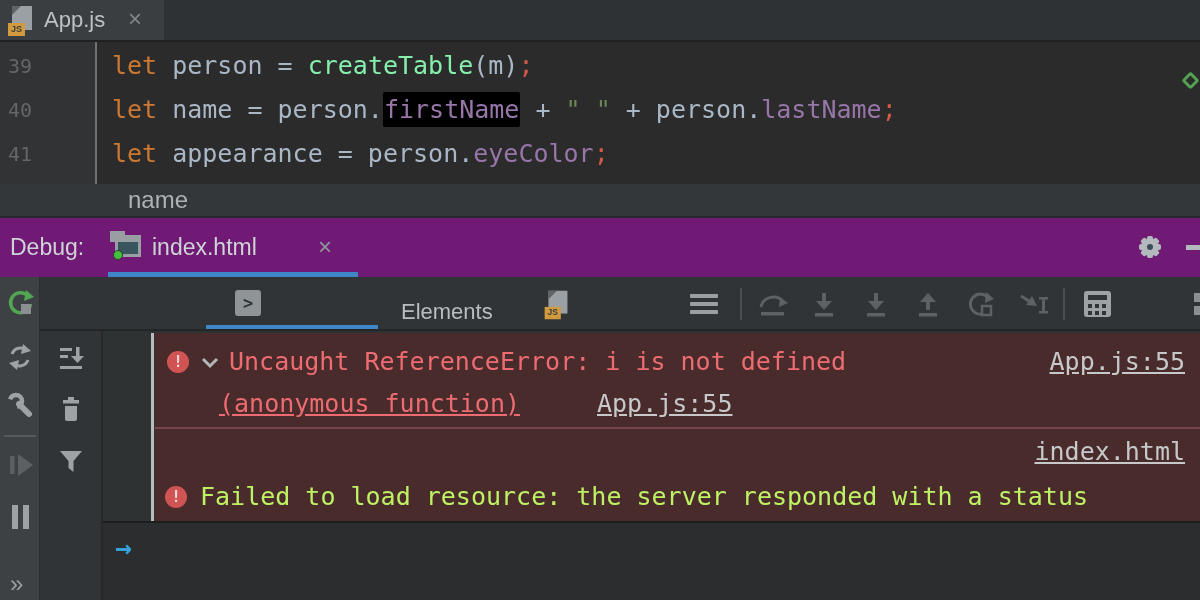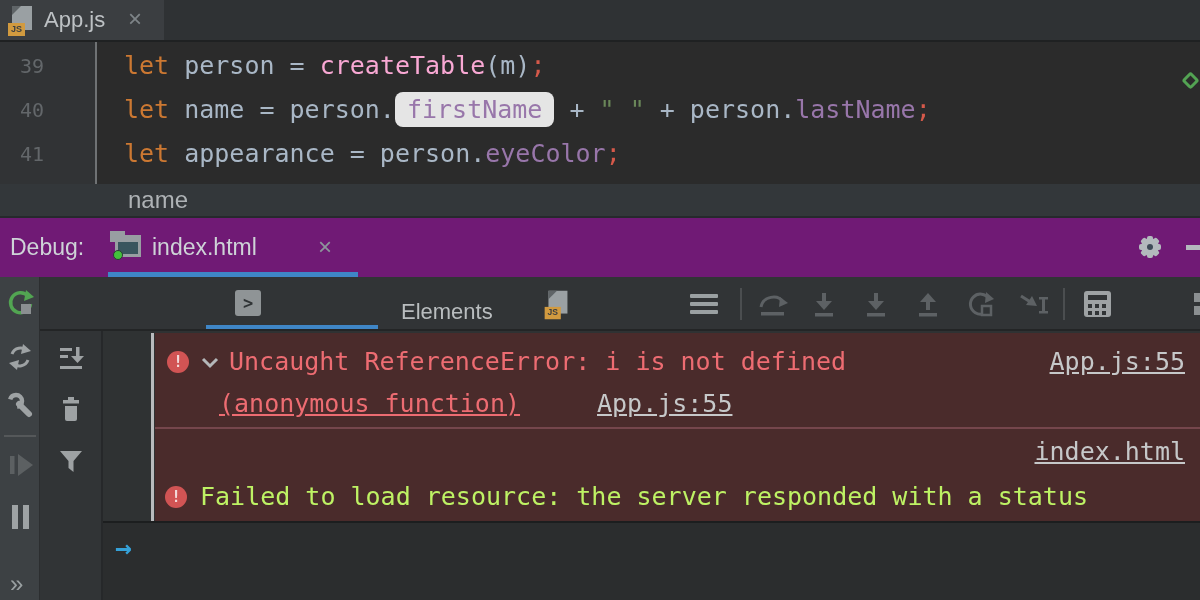--- a/index.html
+++ b/index.html
@@ -15,26 +15,26 @@
   .jsfile { position:absolute; width:26px; height:30px; }
   .jsfile .page { position:absolute; left:4px; top:0; width:20px; height:24px; background:#9aa0a3; }
   .jsfile .fold { position:absolute; left:4px; top:0; width:0; height:0; border-left:9px solid #5f6467; border-bottom:9px solid transparent; }
   .jsfile .badge { position:absolute; left:0; bottom:0; width:17px; height:13px; background:#d19a3f; color:#3b3f42; font-size:9px; font-weight:bold; text-align:center; line-height:13px; font-family:"Liberation Sans",sans-serif; }
 
   
   .editor { position:absolute; left:0; top:42px; width:1200px; height:142px; background:#2b2b2b; }
   .gutter-bg { position:absolute; left:0; top:0; width:96px; height:142px; background:#313335; }
   .gutter-line { position:absolute; left:95px; top:0; width:2px; height:142px; background:#6f7274; }
   .code-row { position:relative; height:44px; line-height:44px; }
-  .code-rows { position:absolute; left:12px; top:2px; width:1104px; }
+  .code-rows { position:absolute; left:0; top:2px; width:1104px; }
   .lnum { position:absolute; left:8px; top:0; width:60px; font-family:"DejaVu Sans Mono",monospace; font-size:20px; color:#63676a; }
   .code { display:block; margin-left:112px; font-family:"DejaVu Sans Mono",monospace; font-size:25px; white-space:pre; }
-  .tk-kw { color:#cc7832; } .tk-id { color:#a9b7c6; } .tk-fn { color:#f9a8d4;margin-top:22px; }
+  .tk-kw { color:#cc7832; } .tk-id { color:#a9b7c6; } .tk-fn { color:#86efac;margin-top:22px; }
   .tk-str { color:#6a8759; } .tk-prop { color:#9876aa; } .tk-semi { color:#d5594a; }
-  .hl { background:#e5e5e5; border-radius:8px; padding:3px 12px; }
+  .hl { background:#000000; border-radius:2px; padding:3px 1px; }
   .inspect-ok { position:absolute; left:1184px; top:32px; width:13px; height:13px; border:3px solid #53a353; border-radius:3px; transform:rotate(45deg); }
 
   
   .namebar { position:absolute; left:0; top:184px; width:1200px; height:32px; background:#33373a; }
   .namebar span { position:absolute; left:128px; line-height:32px; font-size:24px; color:#aeb2b5; }
 
   
   .debughdr { position:absolute; left:0; top:216px; width:1200px; height:61px; background:#701a75; border-top:2px solid #26292c; }
   .debug-label { position:absolute; left:10px; top:0; line-height:59px; font-size:23px; color:#ced3d7; }
   .dbg-tab-title { position:absolute; left:152px; top:0; line-height:59px; font-size:23px; color:#ced3d7; }

